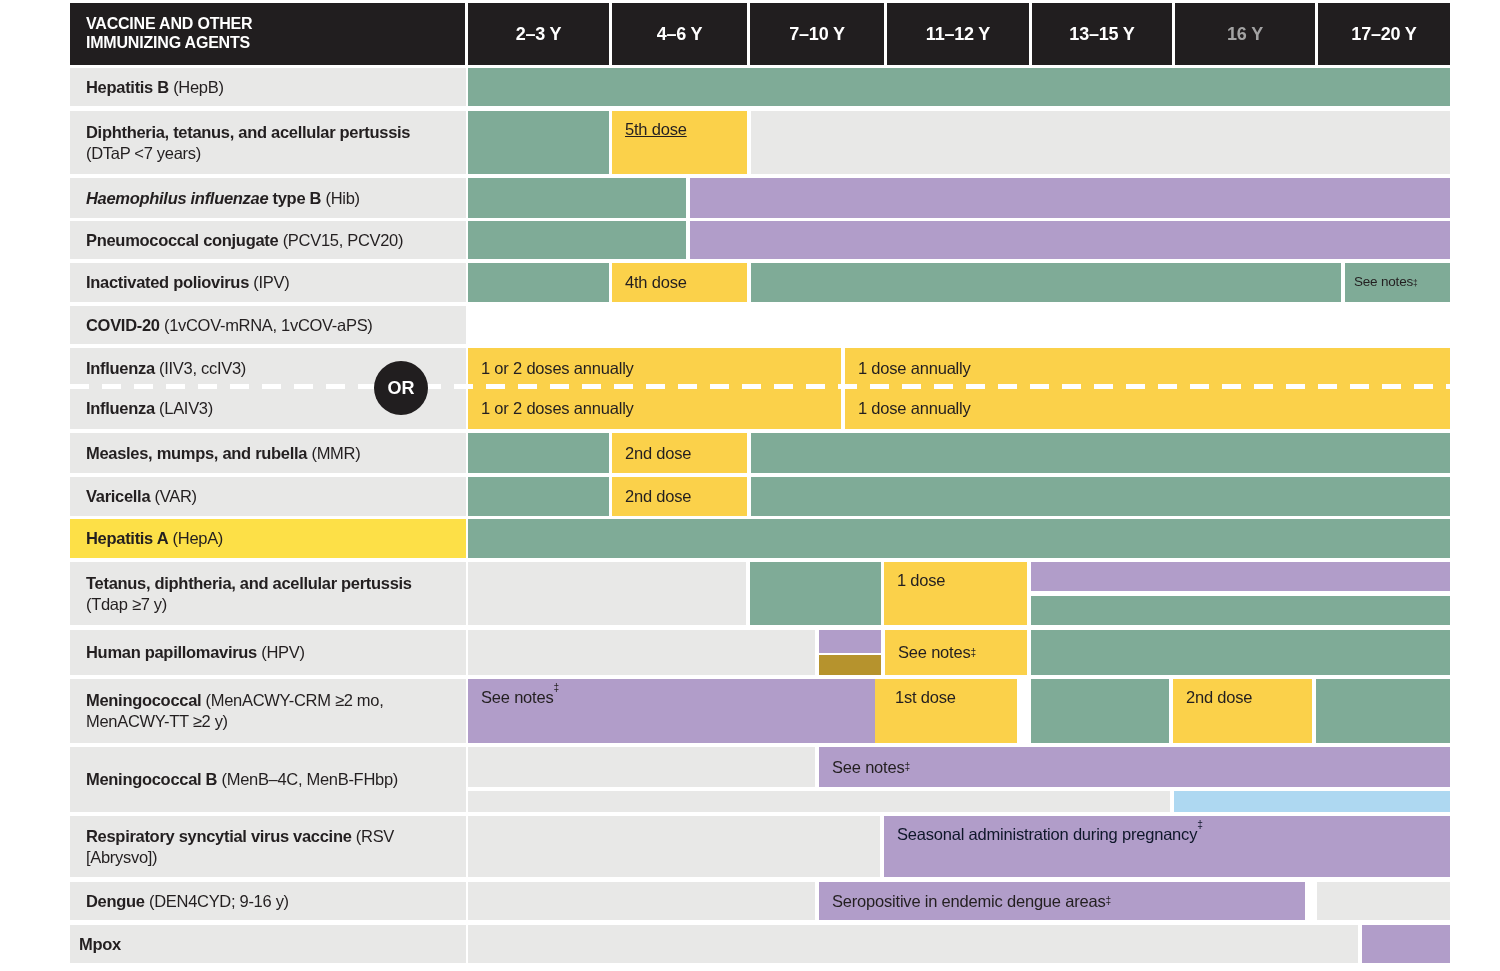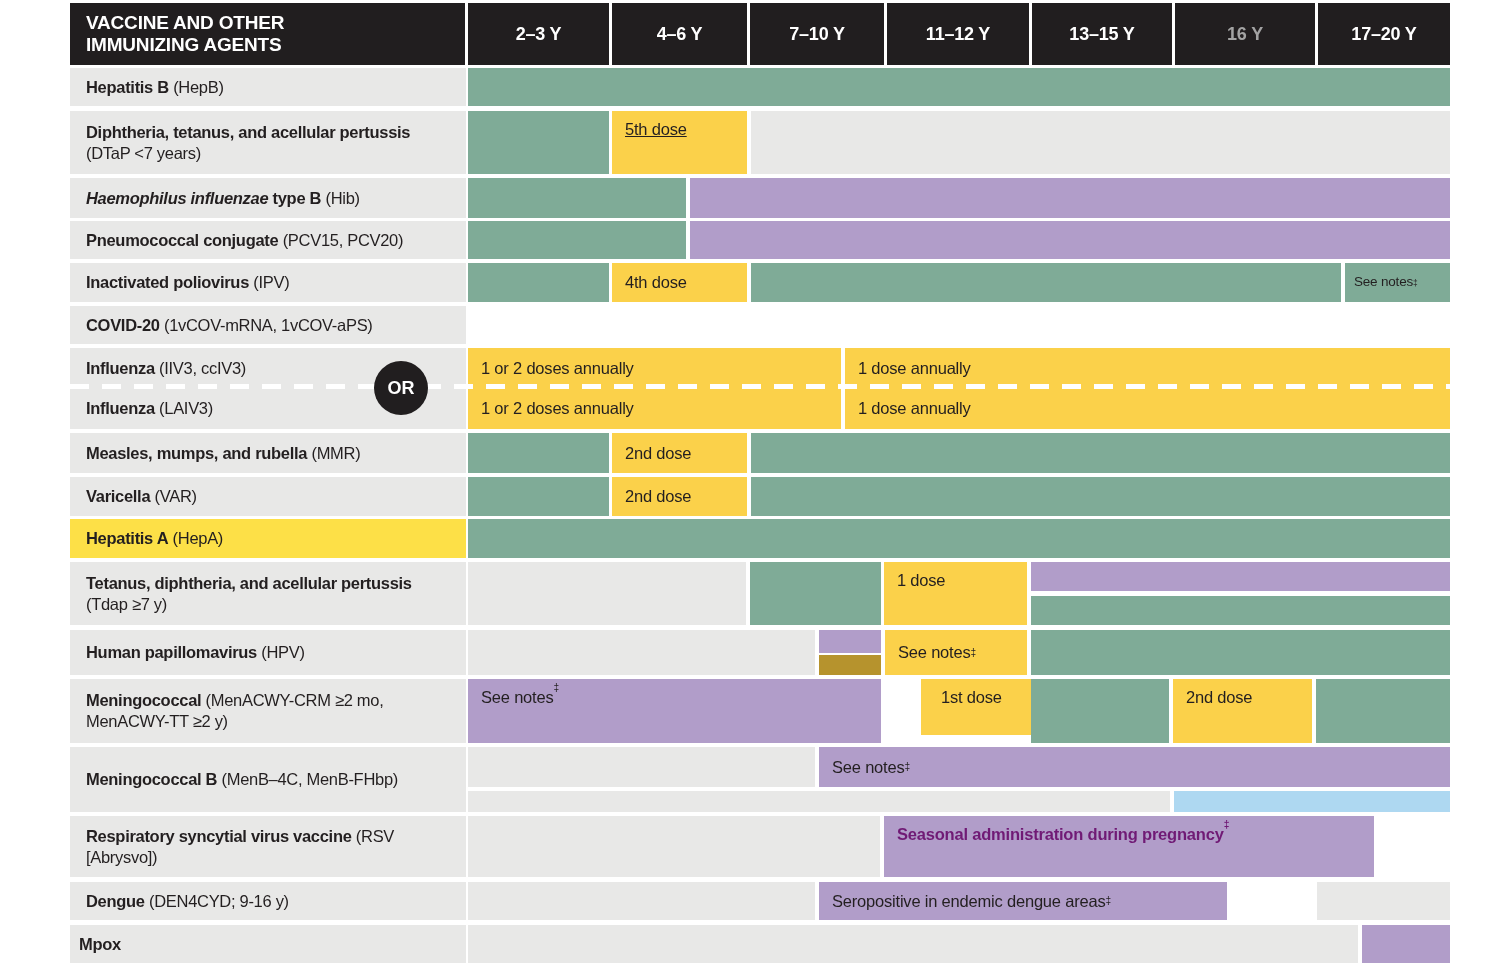--- a/index.html
+++ b/index.html
@@ -1,20 +1,20 @@
 <!DOCTYPE html>
 <html><head>
 <meta charset="utf-8">
 <style>
   html,body{margin:0;padding:0;background:#fff;}
   .canvas{position:relative;width:1500px;height:971px;background:#ffffff;
     font-family:"Liberation Sans",sans-serif;color:#231F20;overflow:hidden;}
   .hdr{position:absolute;left:70px;top:3px;width:1380px;height:62px;background:#211E1F;}
   .hdr-title{position:absolute;left:16px;top:0;height:100%;display:flex;flex-direction:column;
-    justify-content:center;color:#fff;font-weight:700;font-size:19px;line-height:1.18;letter-spacing:-0.2px;}
+    justify-content:center;color:#fff;font-weight:700;font-size:16px;line-height:1.18;letter-spacing:-0.2px;}
   .hdr-cell{position:absolute;top:0;height:100%;display:flex;align-items:center;justify-content:center;
     color:#fff;font-weight:700;font-size:18px;letter-spacing:-0.2px;}
   .hdr-sep{position:absolute;top:0;width:3px;height:100%;background:#ffffff;}
   .row{position:absolute;left:70px;width:1380px;}
   .label-cell{position:absolute;left:0;top:0;width:396px;height:100%;background:#E8E8E7;
     display:flex;align-items:center;box-sizing:border-box;padding-left:16px;padding-right:10px;}
   .lbl{font-size:16.5px;line-height:1.25;letter-spacing:-0.3px;}
   .lbl b{font-weight:700;}
   .lbl .sfx{font-weight:400;}
   .lbl .iti{font-style:italic;font-weight:700;}
@@ -154,47 +154,47 @@
         <div class="bar" style="left: 749px; width: 62px; top: 0px; height: 23px; background: rgb(177, 157, 201); color: rgb(35, 31, 32);"></div>
         <div class="bar" style="left: 749px; width: 62px; top: 25px; height: 20px; background: rgb(182, 147, 45); color: rgb(35, 31, 32);"></div>
         <div class="bar" style="left: 815px; width: 142px; top: 0px; height: 45px; background: rgb(251, 209, 74); color: rgb(35, 31, 32);">See notes<sup>‡</sup></div>
         <div class="bar" style="left: 961px; width: 419px; top: 0px; height: 45px; background: rgb(127, 171, 151); color: rgb(35, 31, 32);"></div>
       </div>
       <div class="row" style="top: 679px; height: 64px;">
         <div class="label-cell" style="background: rgb(232, 232, 231);">
           <div class="lbl"><b>Meningococcal</b><span class="sfx"> (MenACWY-CRM ≥2 mo, MenACWY-TT ≥2 y)</span></div>
         </div>
         <div class="bar vtop" style="left: 398px; width: 413px; top: 0px; height: 64px; background: rgb(177, 157, 201); color: rgb(35, 31, 32);">See notes<sup>‡</sup></div>
-        <div class="bar vtop" style="left: 851px; width: 142px; top: 0px; height: 56px; background: rgb(251, 209, 74); color: rgb(35, 31, 32); padding-left: 20px;">1st dose</div>
+        <div class="bar vtop" style="left: 805px; width: 142px; top: 0px; height: 64px; background: rgb(251, 209, 74); color: rgb(35, 31, 32); padding-left: 20px;">1st dose</div>
         <div class="bar" style="left: 961px; width: 138px; top: 0px; height: 64px; background: rgb(127, 171, 151); color: rgb(35, 31, 32);"></div>
         <div class="bar vtop" style="left: 1103px; width: 139px; top: 0px; height: 64px; background: rgb(251, 209, 74); color: rgb(35, 31, 32);">2nd dose</div>
         <div class="bar" style="left: 1246px; width: 134px; top: 0px; height: 64px; background: rgb(127, 171, 151); color: rgb(35, 31, 32);"></div>
       </div>
       <div class="row" style="top: 747px; height: 65px;">
         <div class="label-cell" style="background: rgb(232, 232, 231);">
           <div class="lbl"><b>Meningococcal B</b><span class="sfx"> (MenB–4C, MenB-FHbp)</span></div>
         </div>
         <div class="bar" style="left: 398px; width: 347px; top: 0px; height: 40px; background: rgb(232, 232, 231); color: rgb(35, 31, 32);"></div>
         <div class="bar" style="left: 749px; width: 631px; top: 0px; height: 40px; background: rgb(177, 157, 201); color: rgb(35, 31, 32);">See notes<sup>‡</sup></div>
         <div class="bar" style="left: 398px; width: 702px; top: 44px; height: 21px; background: rgb(232, 232, 231); color: rgb(35, 31, 32);"></div>
         <div class="bar" style="left: 1104px; width: 276px; top: 44px; height: 21px; background: rgb(174, 216, 241); color: rgb(35, 31, 32);"></div>
       </div>
       <div class="row" style="top: 816px; height: 61px;">
         <div class="label-cell" style="background: rgb(232, 232, 231);">
           <div class="lbl"><b>Respiratory syncytial virus vaccine</b><span class="sfx"> (RSV [Abrysvo])</span></div>
         </div>
         <div class="bar" style="left: 398px; width: 412px; top: 0px; height: 61px; background: rgb(232, 232, 231); color: rgb(35, 31, 32);"></div>
-        <div class="bar vtop" style="left: 814px; width: 490px; top: 0px; height: 61px; background: rgb(177, 157, 201); color: #701a75; font-weight: bold;">Seasonal administration during pregnancy<sup>‡</sup></div>
+        <div class="bar vtop" style="left: 814px; width: 566px; top: 0px; height: 61px; background: rgb(177, 157, 201); color: #0f172a;">Seasonal administration during pregnancy<sup>‡</sup></div>
       </div>
       <div class="row" style="top: 882px; height: 38px;">
         <div class="label-cell" style="background: rgb(232, 232, 231);">
           <div class="lbl"><b>Dengue</b><span class="sfx"> (DEN4CYD; 9-16 y)</span></div>
         </div>
         <div class="bar" style="left: 398px; width: 347px; top: 0px; height: 38px; background: rgb(232, 232, 231); color: rgb(35, 31, 32);"></div>
-        <div class="bar" style="left: 749px; width: 408px; top: 0px; height: 38px; background: rgb(177, 157, 201); color: rgb(35, 31, 32);">Seropositive in endemic dengue areas<sup>‡</sup></div>
+        <div class="bar" style="left: 749px; width: 486px; top: 0px; height: 38px; background: rgb(177, 157, 201); color: rgb(35, 31, 32);">Seropositive in endemic dengue areas<sup>‡</sup></div>
         <div class="bar" style="left: 1247px; width: 133px; top: 0px; height: 38px; background: rgb(232, 232, 231); color: rgb(35, 31, 32);"></div>
       </div>
       <div class="row" style="top: 925px; height: 38px;">
         <div class="label-cell" style="background: rgb(232, 232, 231); padding-left: 9px;">
           <div class="lbl"><b>Mpox</b></div>
         </div>
         <div class="bar" style="left: 398px; width: 890px; top: 0px; height: 38px; background: rgb(232, 232, 231); color: rgb(35, 31, 32);"></div>
         <div class="bar" style="left: 1292px; width: 88px; top: 0px; height: 38px; background: rgb(177, 157, 201); color: rgb(35, 31, 32);"></div>
       </div>
     </div>

